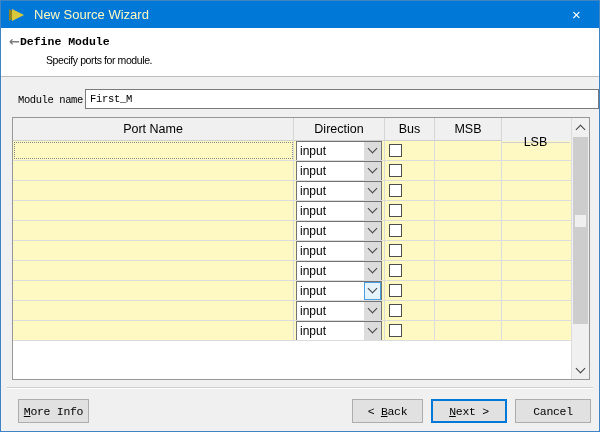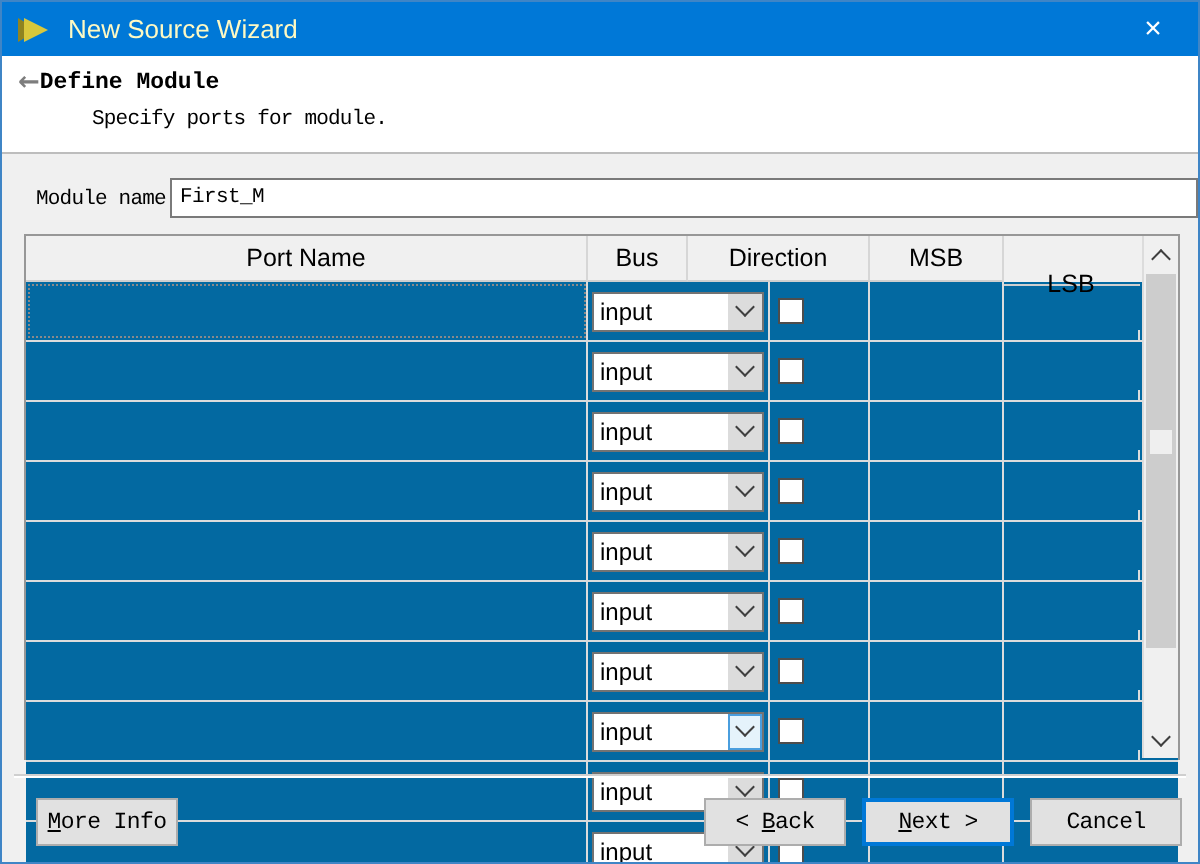--- a/index.html
+++ b/index.html
@@ -14,35 +14,35 @@
   .titlebar{position:absolute;left:0;top:0;right:0;height:27px;background:#0078d7;display:flex;align-items:center;}
   .app-icon{margin-left:7px;width:20px;height:14px;flex:0 0 auto;}
   .title-text{color:#fef9c3;font-size:13px;margin-left:6px;white-space:nowrap;}
   .close-btn{margin-left:auto;width:45px;height:27px;display:flex;align-items:center;justify-content:center;
     color:#ffffff;font-size:15px;font-weight:400;cursor:default;}
   
   .header{position:absolute;left:0;top:27px;right:0;height:49px;background:#ffffff;border-bottom:1px solid #bdbdbd;}
   .header-line1{position:absolute;left:8px;top:7px;display:flex;align-items:center;}
   .back-arrow{font-family:"DejaVu Sans",sans-serif;color:#7d7d7d;font-size:13px;font-weight:bold;line-height:1;}
   .header-title{font-family:"Liberation Mono",monospace;font-weight:bold;font-size:11.5px;color:#000;text-align:right;}
-  .header-subtitle{position:absolute;left:45px;top:26px;font-family:Liberation Mono, monospace;
+  .header-subtitle{position:absolute;left:45px;top:26px;font-family:Liberation Sans, sans-serif;
     font-size:10.5px;letter-spacing:-0.4px;color:#000;}
   
   .module-label{position:absolute;left:17px;top:93px;font-family:"Liberation Mono",monospace;
     font-size:10.5px;letter-spacing:-0.4px;color:#000;}
   .module-input{position:absolute;left:84px;top:88px;width:514px;height:20px;background:#ffffff;
     border:1px solid #7a7a7a;font-family:"Liberation Mono",monospace;font-size:10.5px;letter-spacing:-0.3px;
     padding:0 4px;color:#000;outline:none;}
   
   .ptable{position:absolute;left:11px;top:116px;width:578px;height:263px;background:#ffffff;border:1px solid #979797;}
   .thead{display:flex;height:23px;background:#f0f0f0;}
   .th{display:flex;align-items:center;justify-content:center;font-size:12.5px;color:#000;
     border-right:1px solid #d6d6d6;border-bottom:1px solid #cfcfcf;}
   .c-port{width:281px;}.c-dir{width:91px;}.c-bus{width:50px;}.c-msb{width:67px;}.c-lsb{width:68px;margin-top:24px;}
-  .trow{display:flex;height:30px;border-bottom:1px solid #dcdcdc;background:#0369a1;}
+  .trow{display:flex;height:20px;border-bottom:1px solid #dcdcdc;background:#fef9c3;}
   .cell{border-right:1px solid #dcdcdc;overflow:hidden;font-size:12px;color:#000;}
   .port-cell{line-height:23px;padding-left:4px;}
   .focus-dotted{outline:1px dotted #8a8a8a;outline-offset:-2px;}
   .dir-cell{display:flex;align-items:center;padding:0 2px;}
   .combo{flex:1;height:20px;border:1px solid #737373;background:#ffffff;display:flex;align-items:stretch;}
   .combo-text{flex:1;font-size:12px;line-height:18px;padding-left:3px;color:#000;}
   .combo-btn{width:17px;background:#dcdcdc;display:flex;align-items:center;justify-content:center;}
   .combo-btn::before{content:"";width:6px;height:6px;border-right:1px solid #404040;border-bottom:1px solid #404040;
     transform:translateY(-2px) rotate(45deg);}
   .combo-btn.hot{background:#e5f3fb;box-shadow:inset 0 0 0 1px #4a9ede;}
@@ -91,22 +91,22 @@
     </div>
     <div class="header-subtitle">Specify ports for module.</div>
   </div>
 
   <div class="module-label">Module name</div>
   <input class="module-input" value="First_M" style="">
 
   <div class="ptable">
     <div class="thead">
       <div class="th c-port">Port Name</div>
+      <div class="th c-dir">Direction</div>
       <div class="th c-bus">Bus</div>
-      <div class="th c-dir">Direction</div>
       <div class="th c-msb">MSB</div>
       <div class="th c-lsb">LSB</div>
     </div>
 
     <div id="tbody">
         <div class="trow">
         <div class="cell port-cell c-port focus-dotted"></div>
         <div class="cell dir-cell c-dir">
           <div class="combo">
             <span class="combo-text">input</span>

